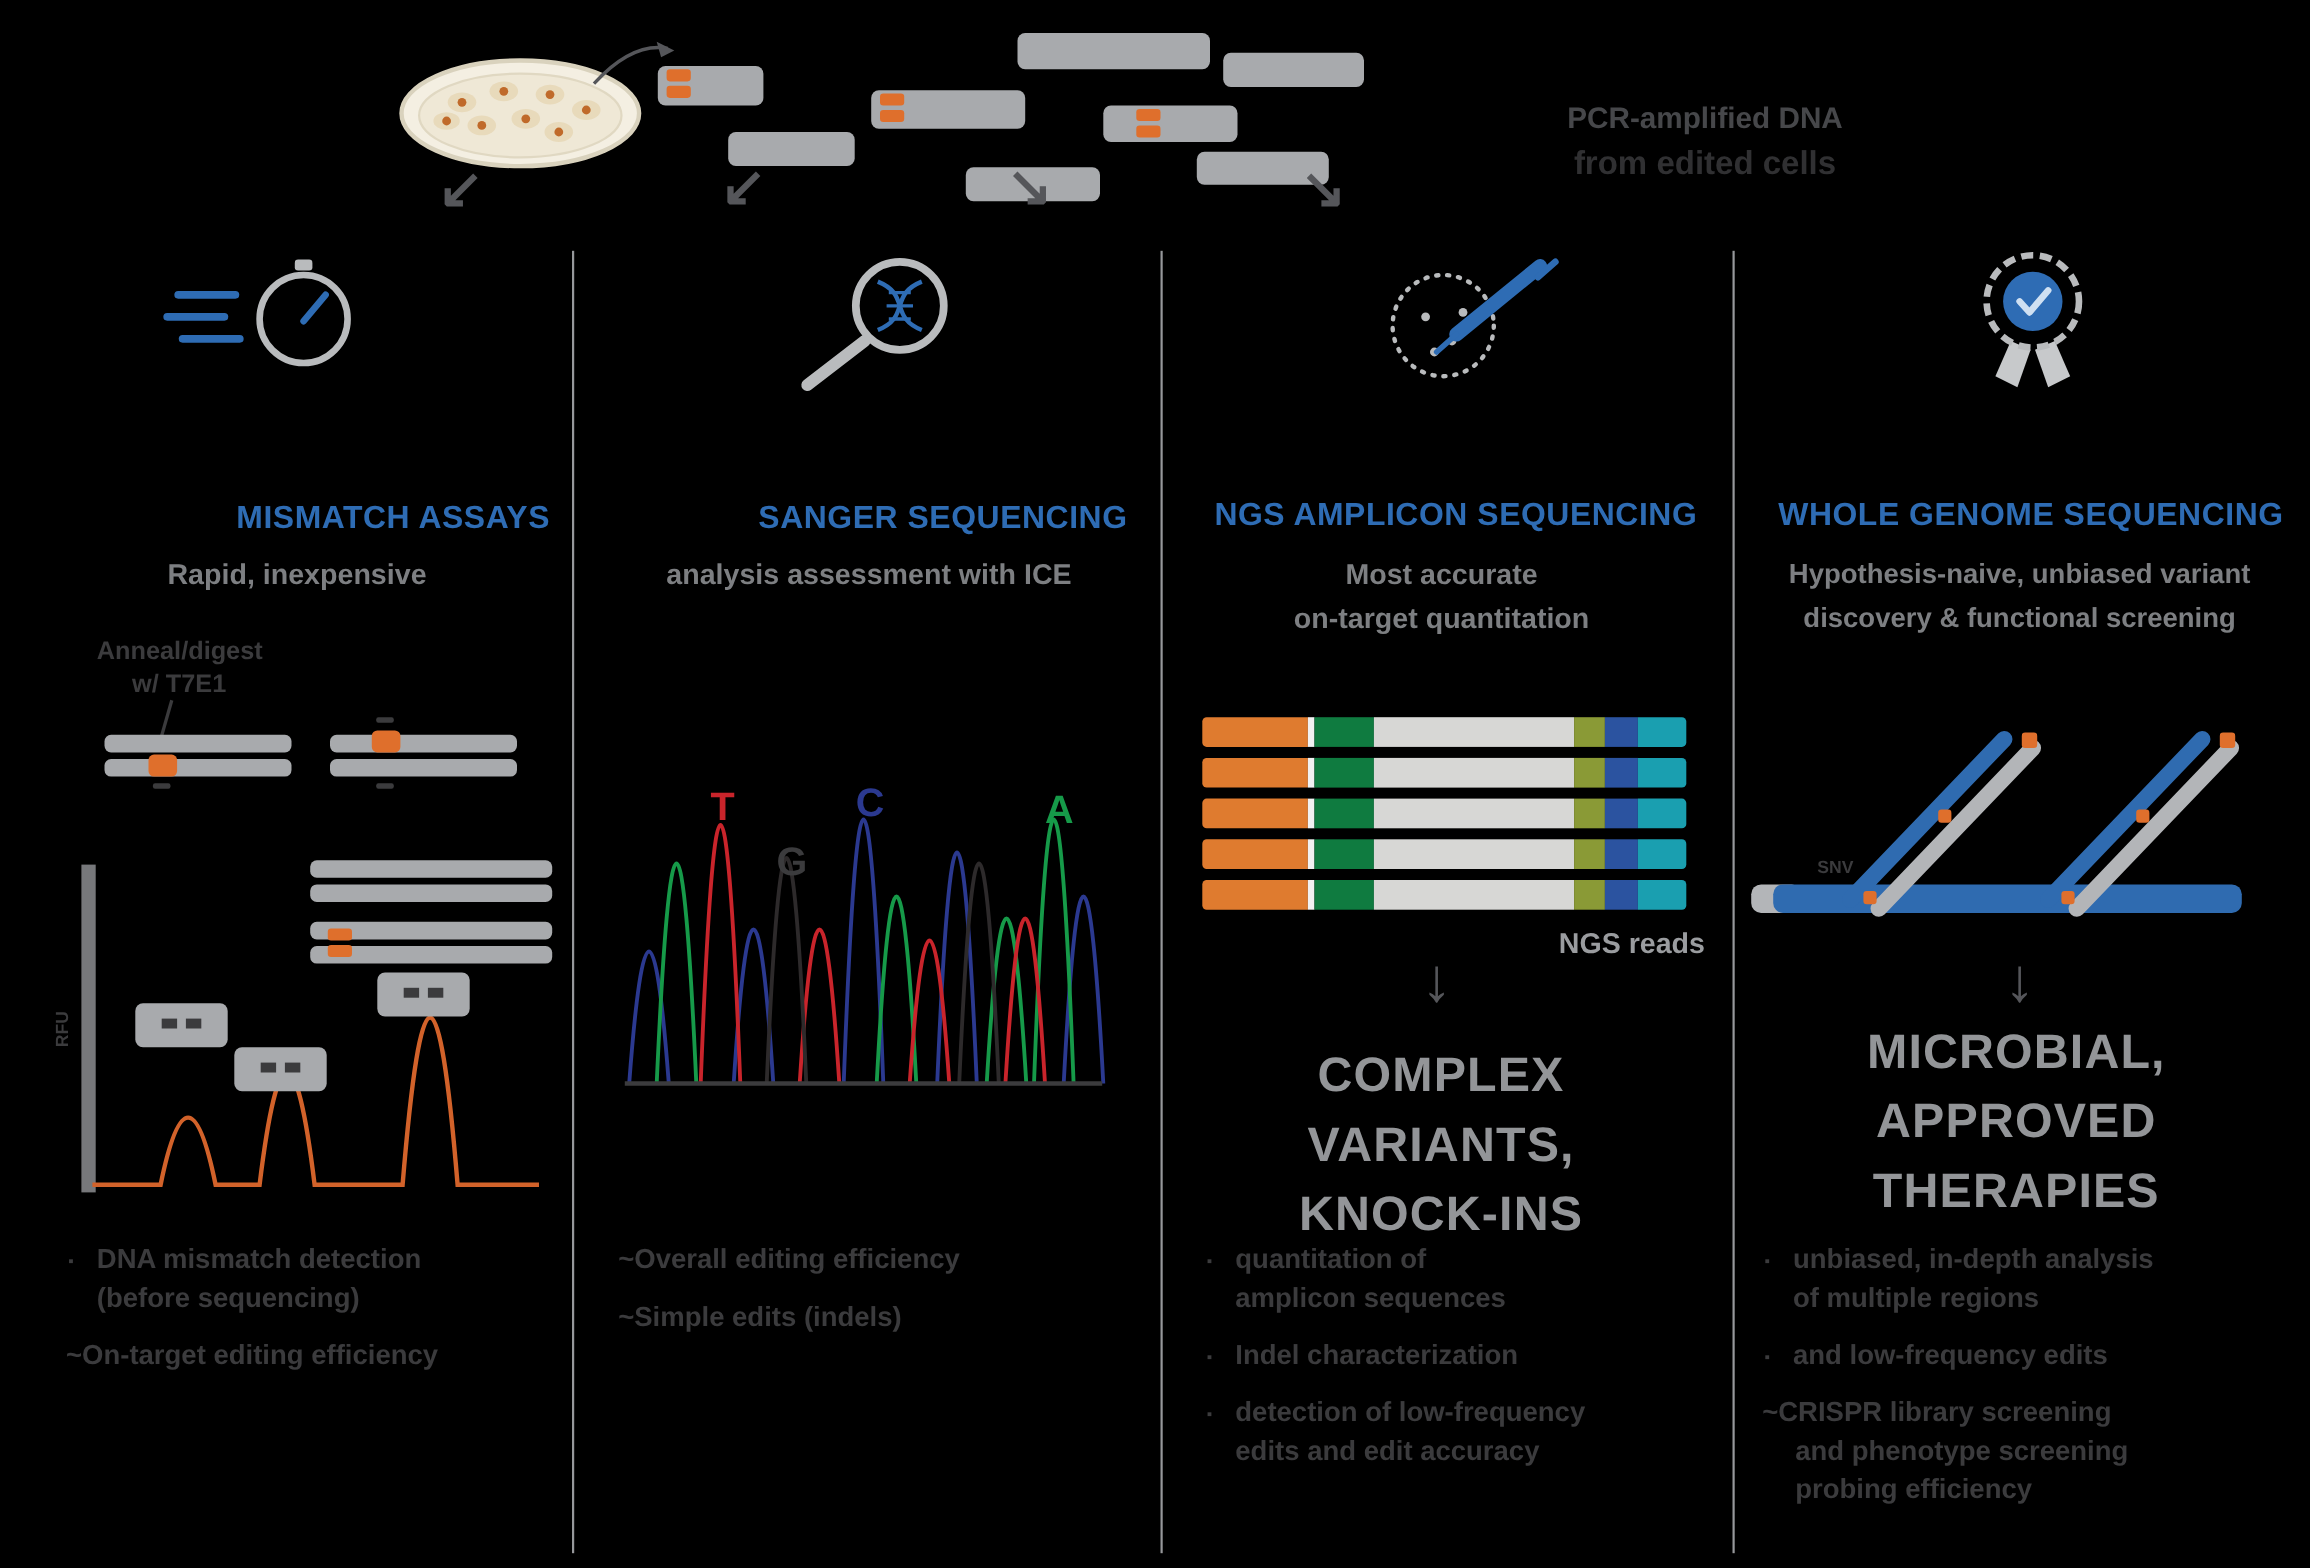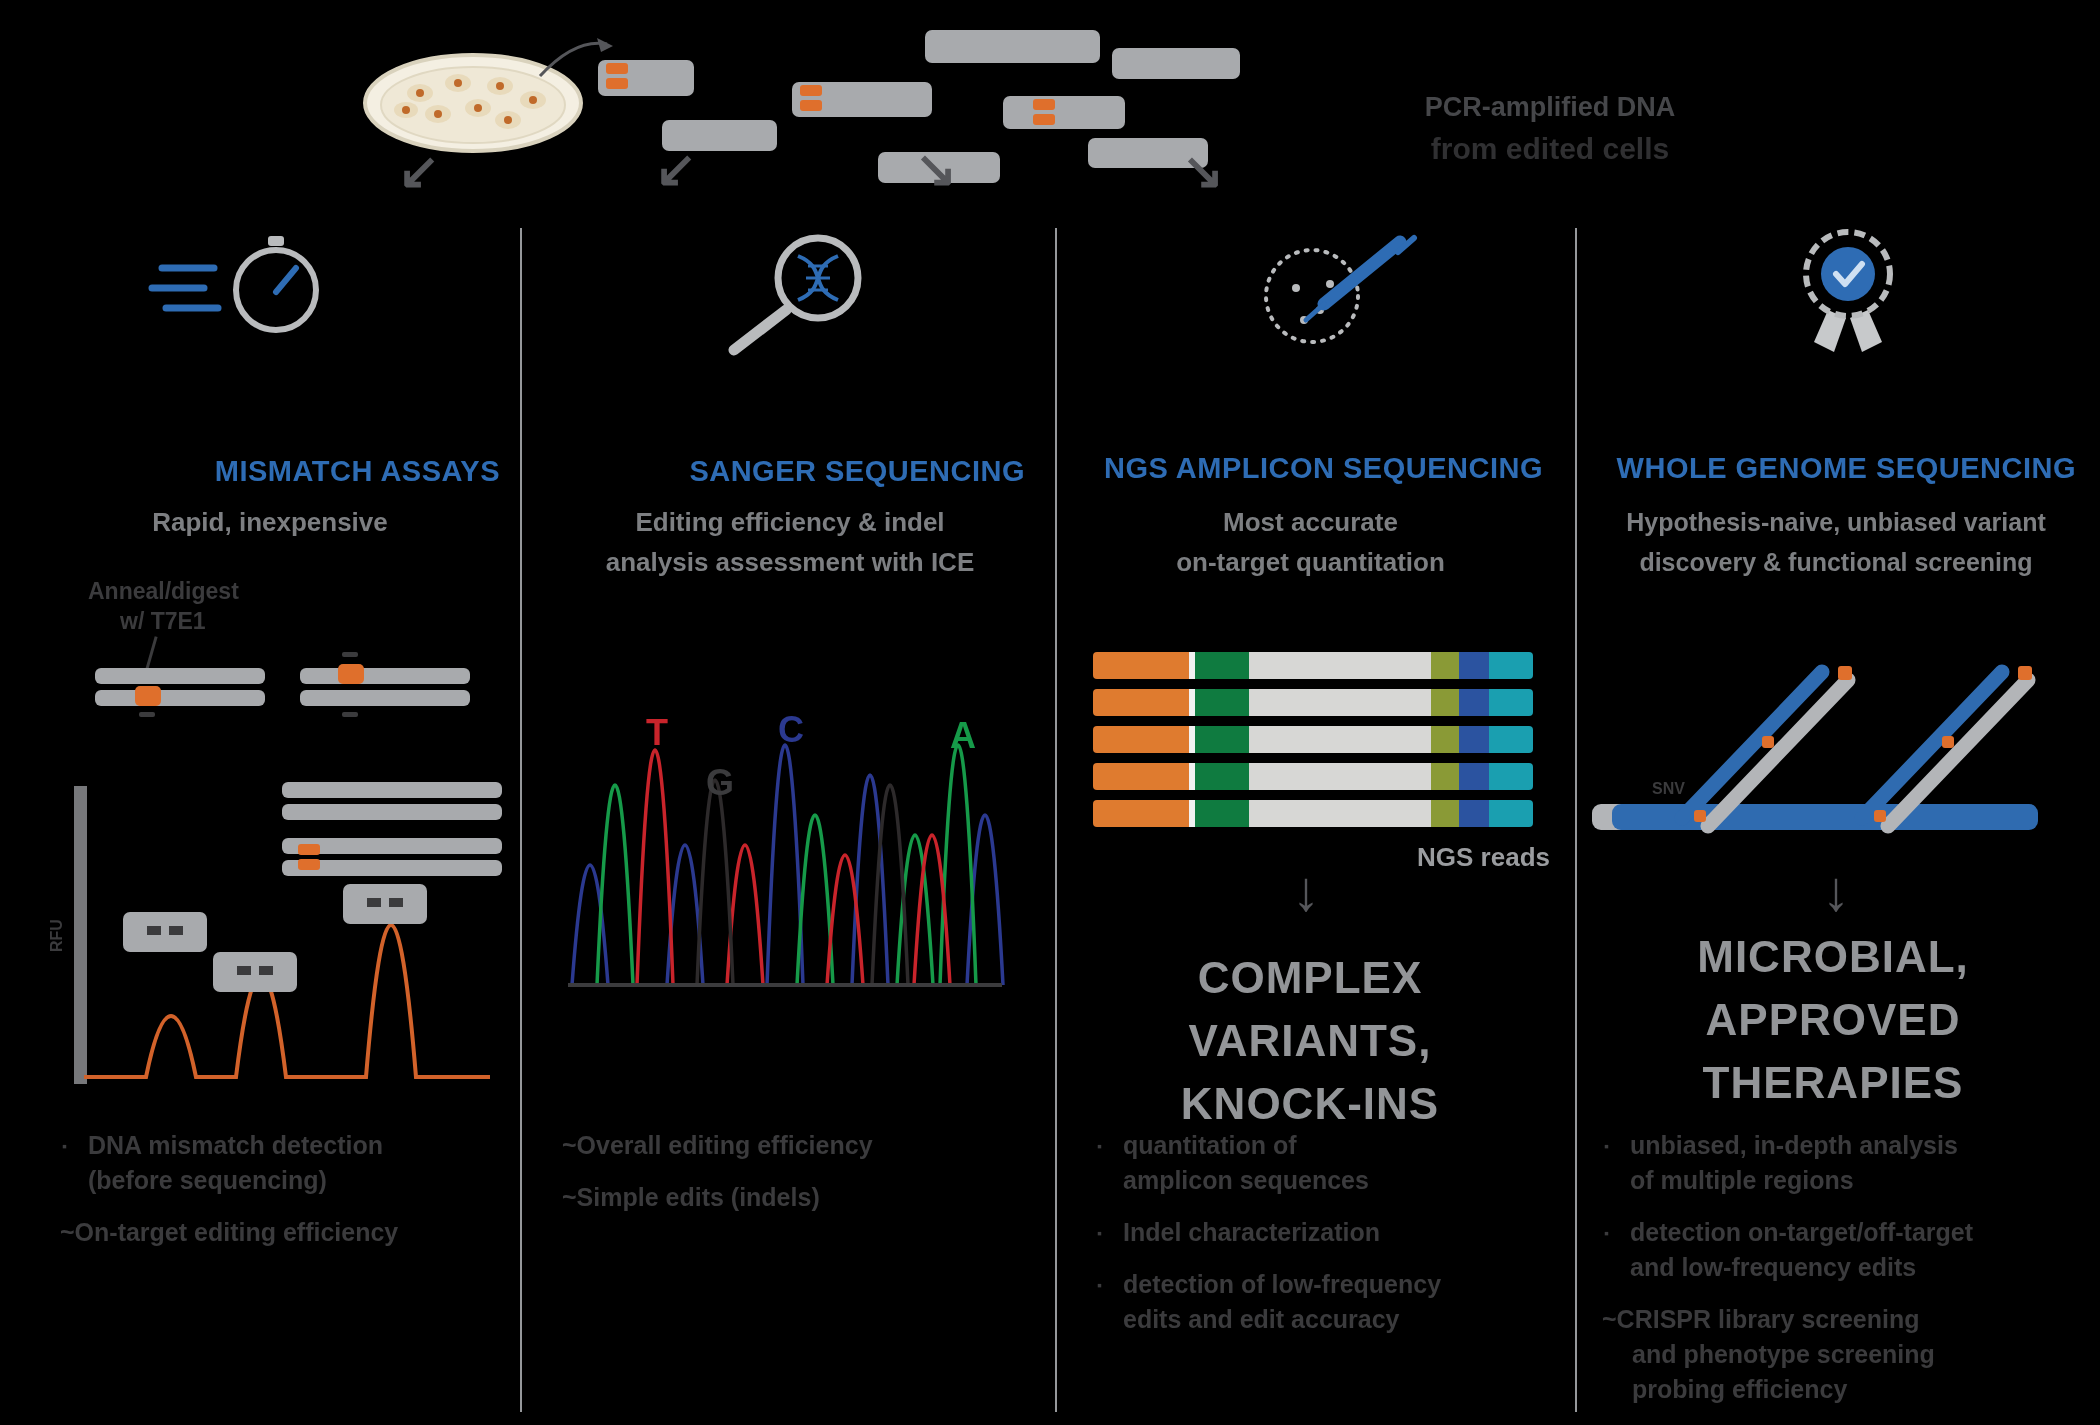--- a/index.html
+++ b/index.html
@@ -134,21 +134,20 @@
     <path d="M68 52 l9 10 l17 -20" fill="none" stroke="#cfe0f2" stroke-width="6" stroke-linecap="round" stroke-linejoin="round"></path>
   </svg>
 
   <div class="coltitle" style="left:40px;top:455px;width:460px;">MISMATCH ASSAYS</div>
   <div class="coltitle" style="left:555px;top:455px;width:470px;">SANGER SEQUENCING</div>
   <div class="coltitle" style="left:1078px;top:452px;width:465px;">NGS AMPLICON SEQUENCING</div>
   <div class="coltitle" style="left:1596px;top:452px;width:480px;">WHOLE GENOME SEQUENCING</div>
 
   <div class="subtitle" style="left:40px;top:502px;width:460px;">Rapid, inexpensive</div>
   <div class="subtitle" style="left:555px;top:502px;width:470px;">
-    <div>Editing efficiency &amp; indel</div>
     <div>analysis assessment with ICE</div>
   </div>
   <div class="subtitle" style="left:1078px;top:502px;width:465px;">
     <div>Most accurate</div>
     <div>on-target quantitation</div>
   </div>
   <div class="subtitle" style="left:1596px;top:502px;width:480px;font-size:25px;">
     <div>Hypothesis-naive, unbiased variant</div>
     <div>discovery &amp; functional screening</div>
   </div>
@@ -334,21 +333,20 @@
   </div>
 
   <div class="bullets" style="left:1602px;top:1128px;width:475px;">
     <div class="bullet">
       <span class="bmark">▪</span>
       <div class="bline">unbiased, in-depth analysis</div>
       <div class="bline">of multiple regions</div>
     </div>
     <div class="bullet">
       <span class="bmark">▪</span>
-      <div class="bline">detection on-target/off-target</div>
       <div class="bline">and low-frequency edits</div>
     </div>
     <div class="bullet tilde">
       <div class="bline">~CRISPR library screening</div>
       <div class="bline">and phenotype screening</div>
       <div class="bline">probing efficiency</div>
     </div>
   </div>
 
 </div>

